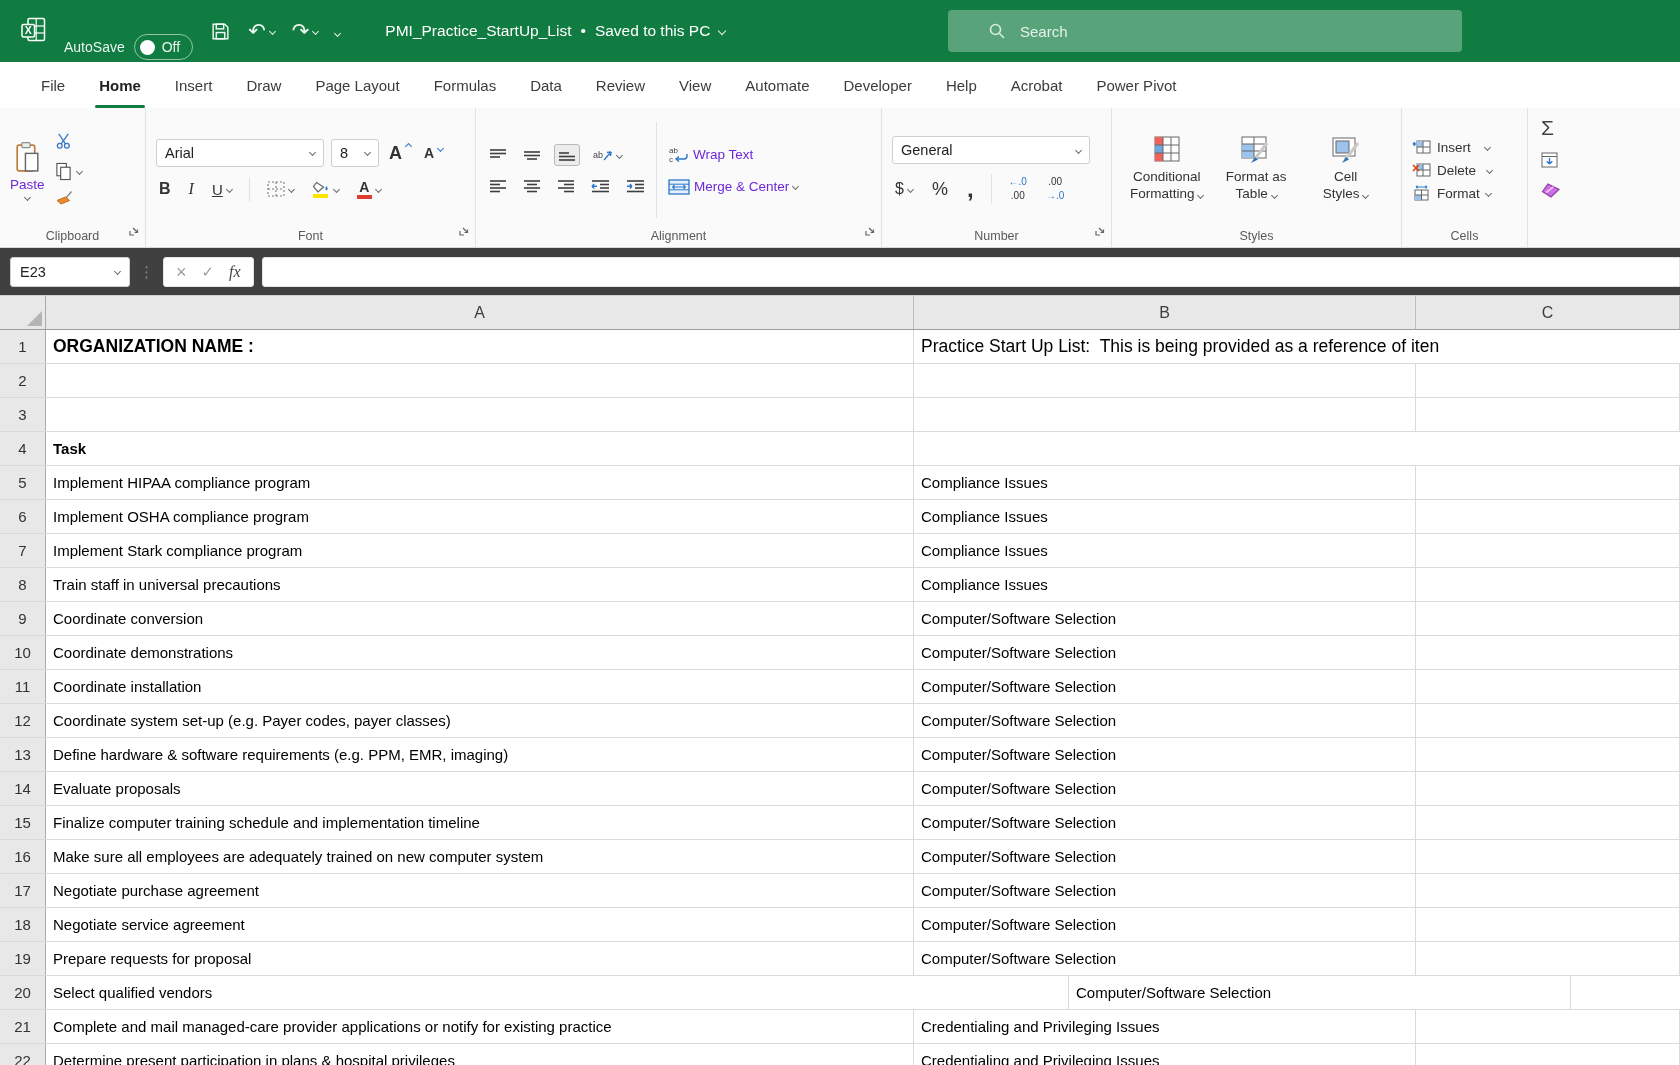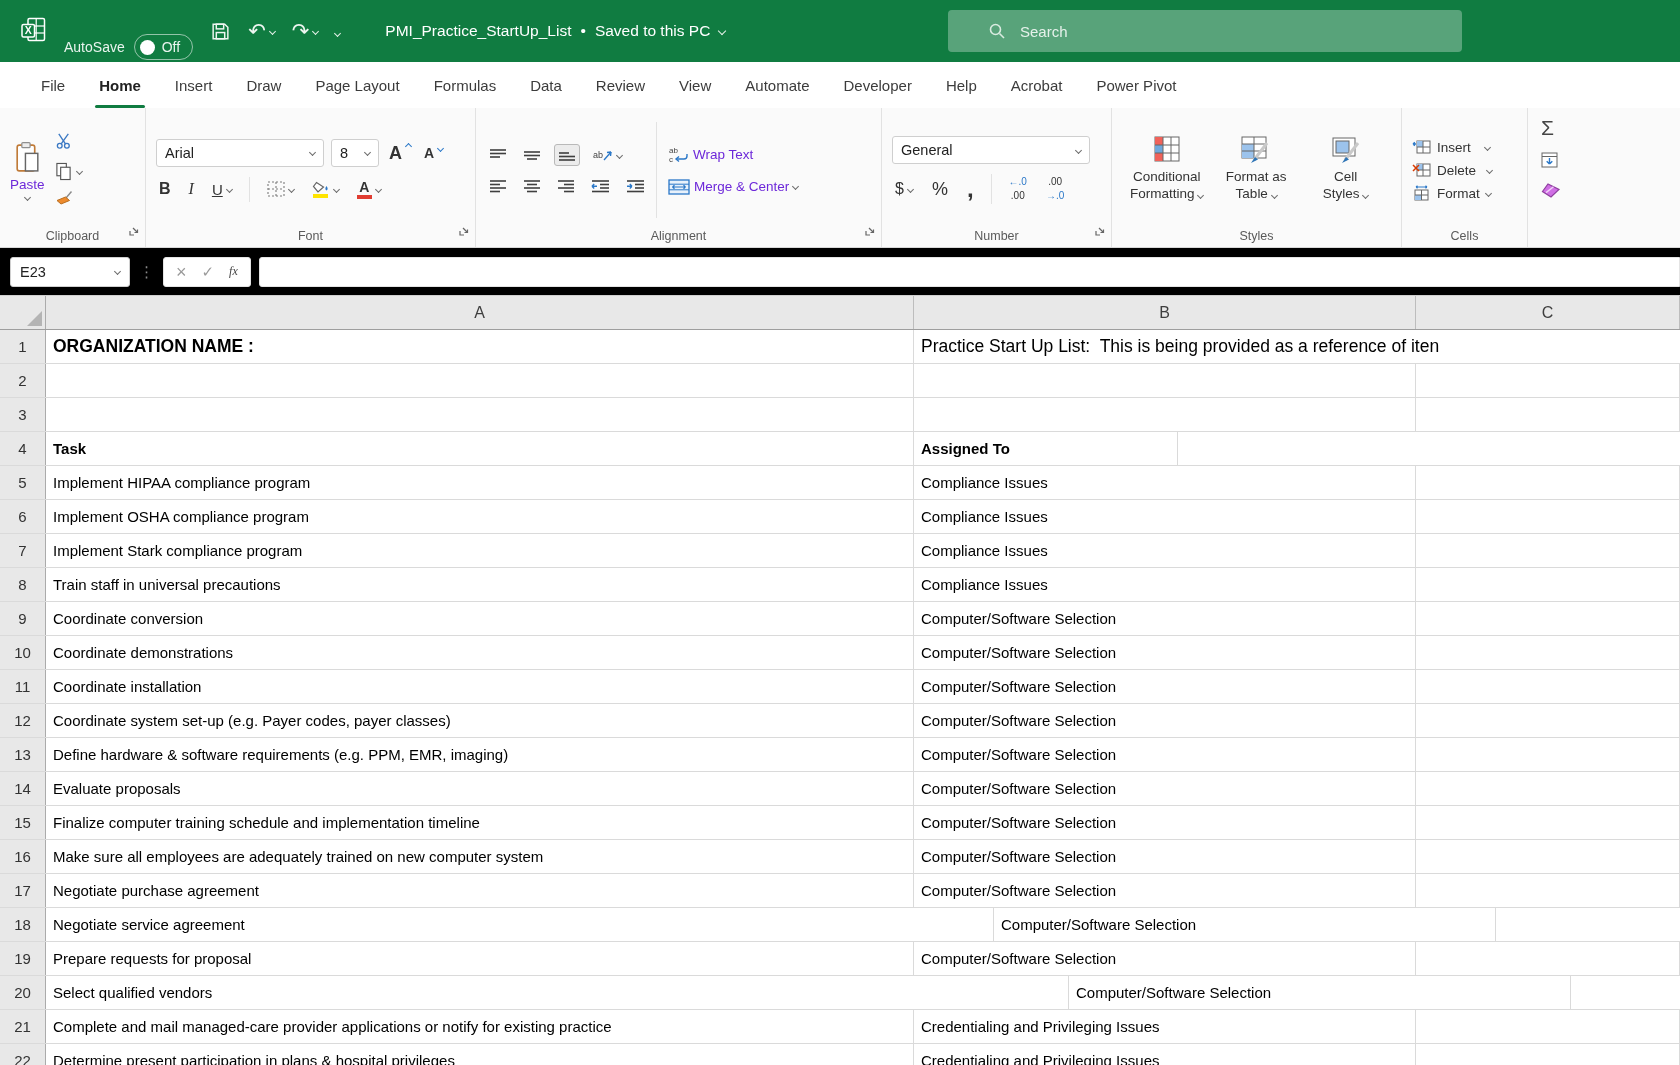--- a/index.html
+++ b/index.html
@@ -72,31 +72,31 @@
 
   .style-btn { display:flex; flex-direction:column; align-items:center; gap:4px;
     width:33%; font-size:13.5px; color:#333; text-align:center; line-height:17px; }
   .cells-row { display:flex; align-items:center; gap:6px; font-size:13.5px; color:#333; }
   .sigma { font-size:21px; color:#444; line-height:18px; }
   .ed-col { display:flex; flex-direction:column; gap:9px; align-items:flex-start; }
 
   .arrow-glyph { font-size:21px; color:#eef6f1; line-height:20px; }
 
   
-  .formula-row { height:48px; background:#000000; display:flex; align-items:center;
+  .formula-row { height:48px; background:#404040; display:flex; align-items:center;
     padding:0 0 0 10px; border-bottom:1px solid #cfcfcf; }
   .name-box { width:120px; height:30px; background:#fff; border:1px solid #d0d0d0;
     border-radius:3px; display:flex; align-items:center; justify-content:space-between;
     padding:0 9px; font-size:14.5px; color:#222; }
   .fdots { color:#8a8a8a; font-size:15px; margin:0 9px; }
   .fx-group { background:#fff; border:1px solid #e4e4e4; border-radius:3px; height:30px;
     display:flex; align-items:center; gap:15px; padding:0 12px; }
   .fx-x { font-size:18px; color:#9a9a9a; line-height:16px; }
   .fx-check { font-size:15px; color:#9a9a9a; }
-  .fx-fx { font-style:italic; font-family:"Liberation Serif", serif; font-size:12px; color:#444; }
+  .fx-fx { font-style:italic; font-family:"Liberation Serif", serif; font-size:16px; color:#444; }
   .formula-input { flex:1; height:30px; background:#fff; border:1px solid #e4e4e4;
     border-radius:3px 0 0 3px; margin-left:8px; }
 
   
   .grid-header { display:flex; height:34px; background:#e8e8e8; border-bottom:1px solid #9e9e9e; }
   .corner { width:46px; flex:none; position:relative; border-right:1px solid #ababab; }
   .corner::after { content:""; position:absolute; right:3px; bottom:3px;
     border-left:15px solid transparent; border-bottom:15px solid #b4b4b4; }
   .col-h { flex:none; display:flex; align-items:center; justify-content:center;
     border-right:1px solid #bdbdbd; font-size:16px; color:#3e3e3e; }
@@ -622,21 +622,20 @@
       </div>
       <div class="g-row">
         <div class="row-num">3</div>
         <div class="cell" style="width: 868px;"></div>
         <div class="cell" style="width: 502px;"></div>
         <div class="cell" style="width: 264px;"></div>
       </div>
       <div class="g-row">
         <div class="row-num">4</div>
         <div class="cell bold" style="width: 868px;">Task</div>
-        <div class="cell bold" style="width: 264px;">Assigned To</div>
       </div>
       <div class="g-row">
         <div class="row-num">5</div>
         <div class="cell" style="width: 868px;">Implement HIPAA compliance program</div>
         <div class="cell" style="width: 502px;">Compliance Issues</div>
         <div class="cell" style="width: 264px;"></div>
       </div>
       <div class="g-row">
         <div class="row-num">6</div>
         <div class="cell" style="width: 868px;">Implement OSHA compliance program</div>
@@ -704,21 +703,21 @@
         <div class="cell" style="width: 264px;"></div>
       </div>
       <div class="g-row">
         <div class="row-num">17</div>
         <div class="cell" style="width: 868px;">Negotiate purchase agreement</div>
         <div class="cell" style="width: 502px;">Computer/Software Selection</div>
         <div class="cell" style="width: 264px;"></div>
       </div>
       <div class="g-row">
         <div class="row-num">18</div>
-        <div class="cell" style="width: 948px;">Negotiate service agreement</div>
+        <div class="cell" style="width: 868px;">Negotiate service agreement</div>
         <div class="cell" style="width: 502px;">Computer/Software Selection</div>
         <div class="cell" style="width: 264px;"></div>
       </div>
       <div class="g-row">
         <div class="row-num">19</div>
         <div class="cell" style="width: 868px;">Prepare requests for proposal</div>
         <div class="cell" style="width: 502px;">Computer/Software Selection</div>
         <div class="cell" style="width: 264px;"></div>
       </div>
       <div class="g-row">

